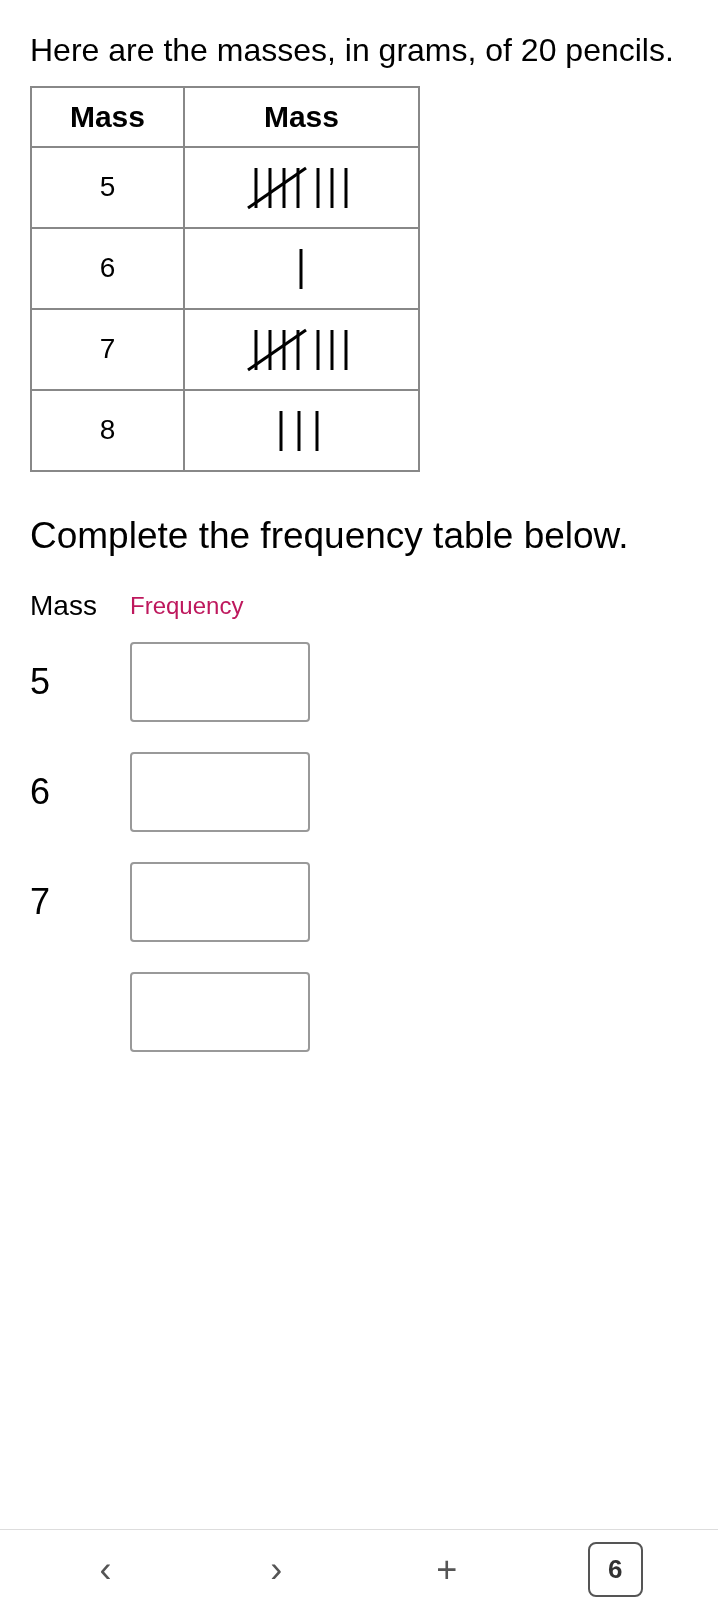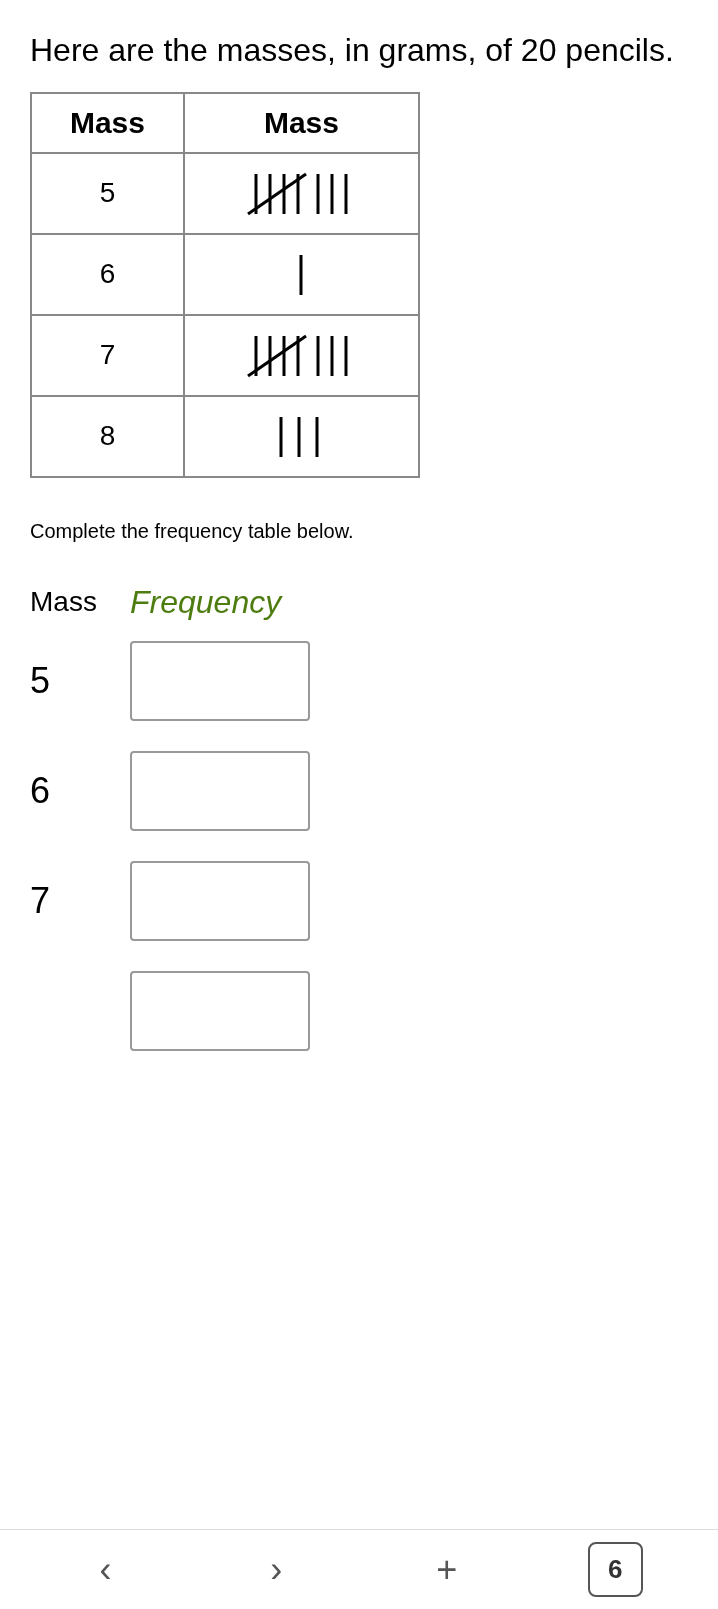--- a/index.html
+++ b/index.html
@@ -16,21 +16,21 @@
     .main-content {
       background: #ffffff;
       flex: 1;
       padding: 30px 30px 20px 30px;
       overflow: hidden;
     }
 
     .intro-text {
       font-size: 32px;
       line-height: 1.3;
-      margin-bottom: 20px;
+      margin-bottom: 14px;
       color: #000;
     }
 
     
     .tally-table {
       border-collapse: collapse;
       margin-bottom: 40px;
       width: 390px;
     }
 
@@ -52,23 +52,23 @@
       font-family: Arial, sans-serif;
     }
 
     
     .tally-svg {
       display: inline-block;
       vertical-align: middle;
     }
 
     .complete-text {
-      font-size: 20px;
+      font-size: 37px;
       line-height: 1.3;
-      margin-bottom: 40px;
+      margin-bottom: 30px;
       color: #000;
     }
 
     
     .frequency-section {
       margin-top: 10px;
     }
 
     .freq-header {
       display: flex;
@@ -78,23 +78,22 @@
       gap: 0;
     }
 
     .freq-header-mass {
       font-size: 28px;
       width: 100px;
       color: #000;
     }
 
     .freq-header-freq {
-      font-size: 32px;
-      color: #4d7c0f;
-      font-style: italic;
+      font-size: 24px;
+      color: #be185d;
     }
 
     .freq-row {
       display: flex;
       flex-direction: row;
       align-items: center;
       margin-bottom: 30px;
     }
 
     .freq-mass-label {

